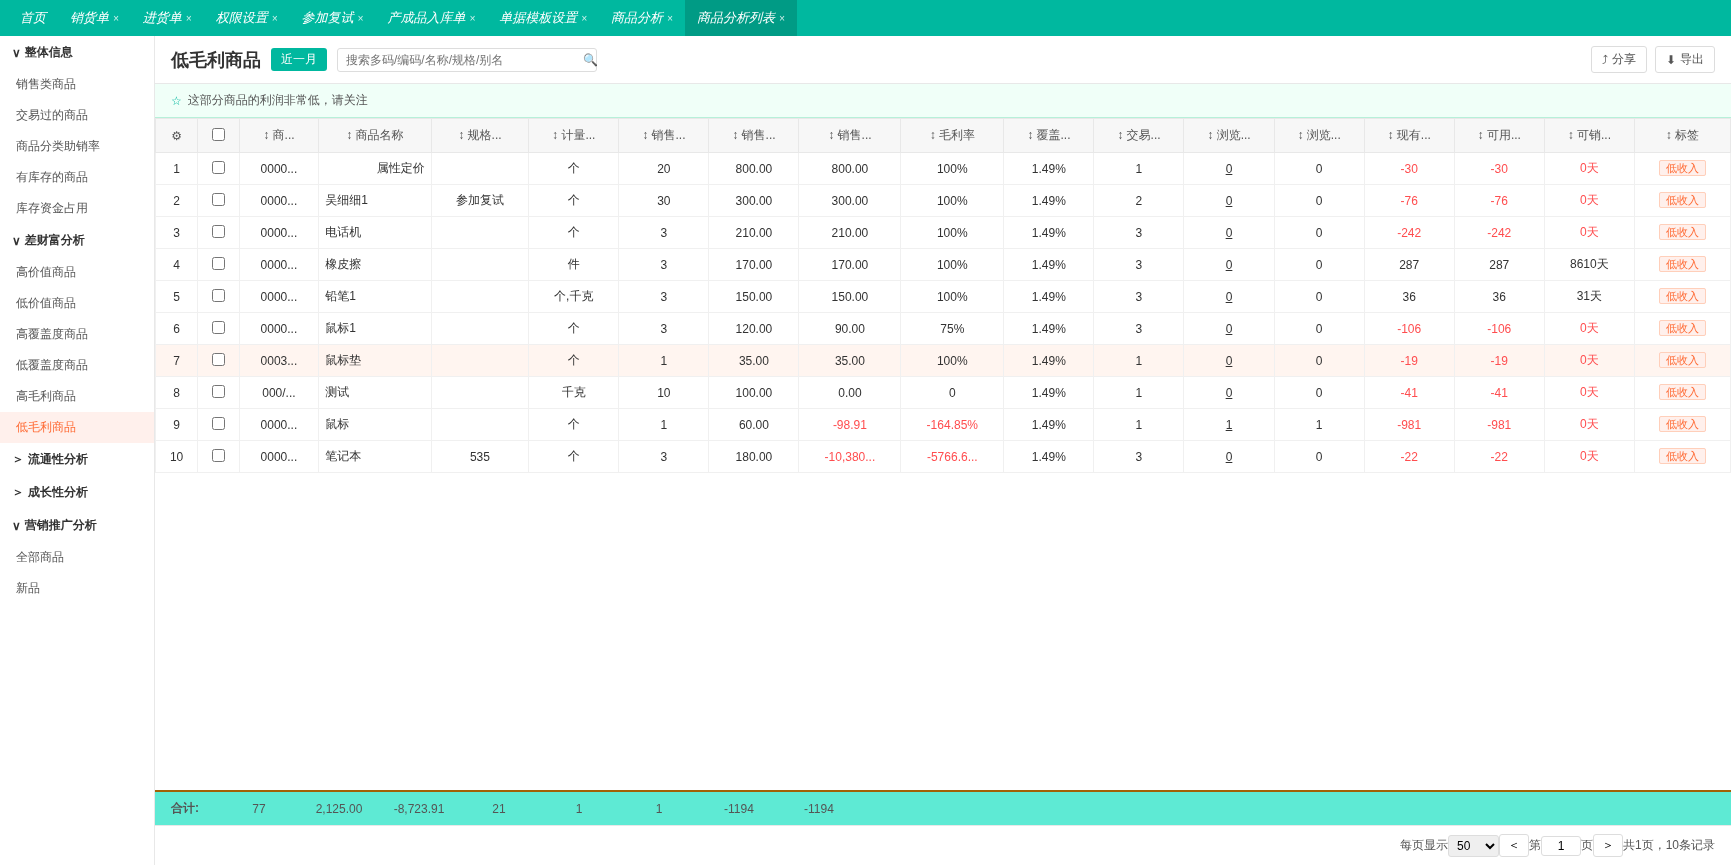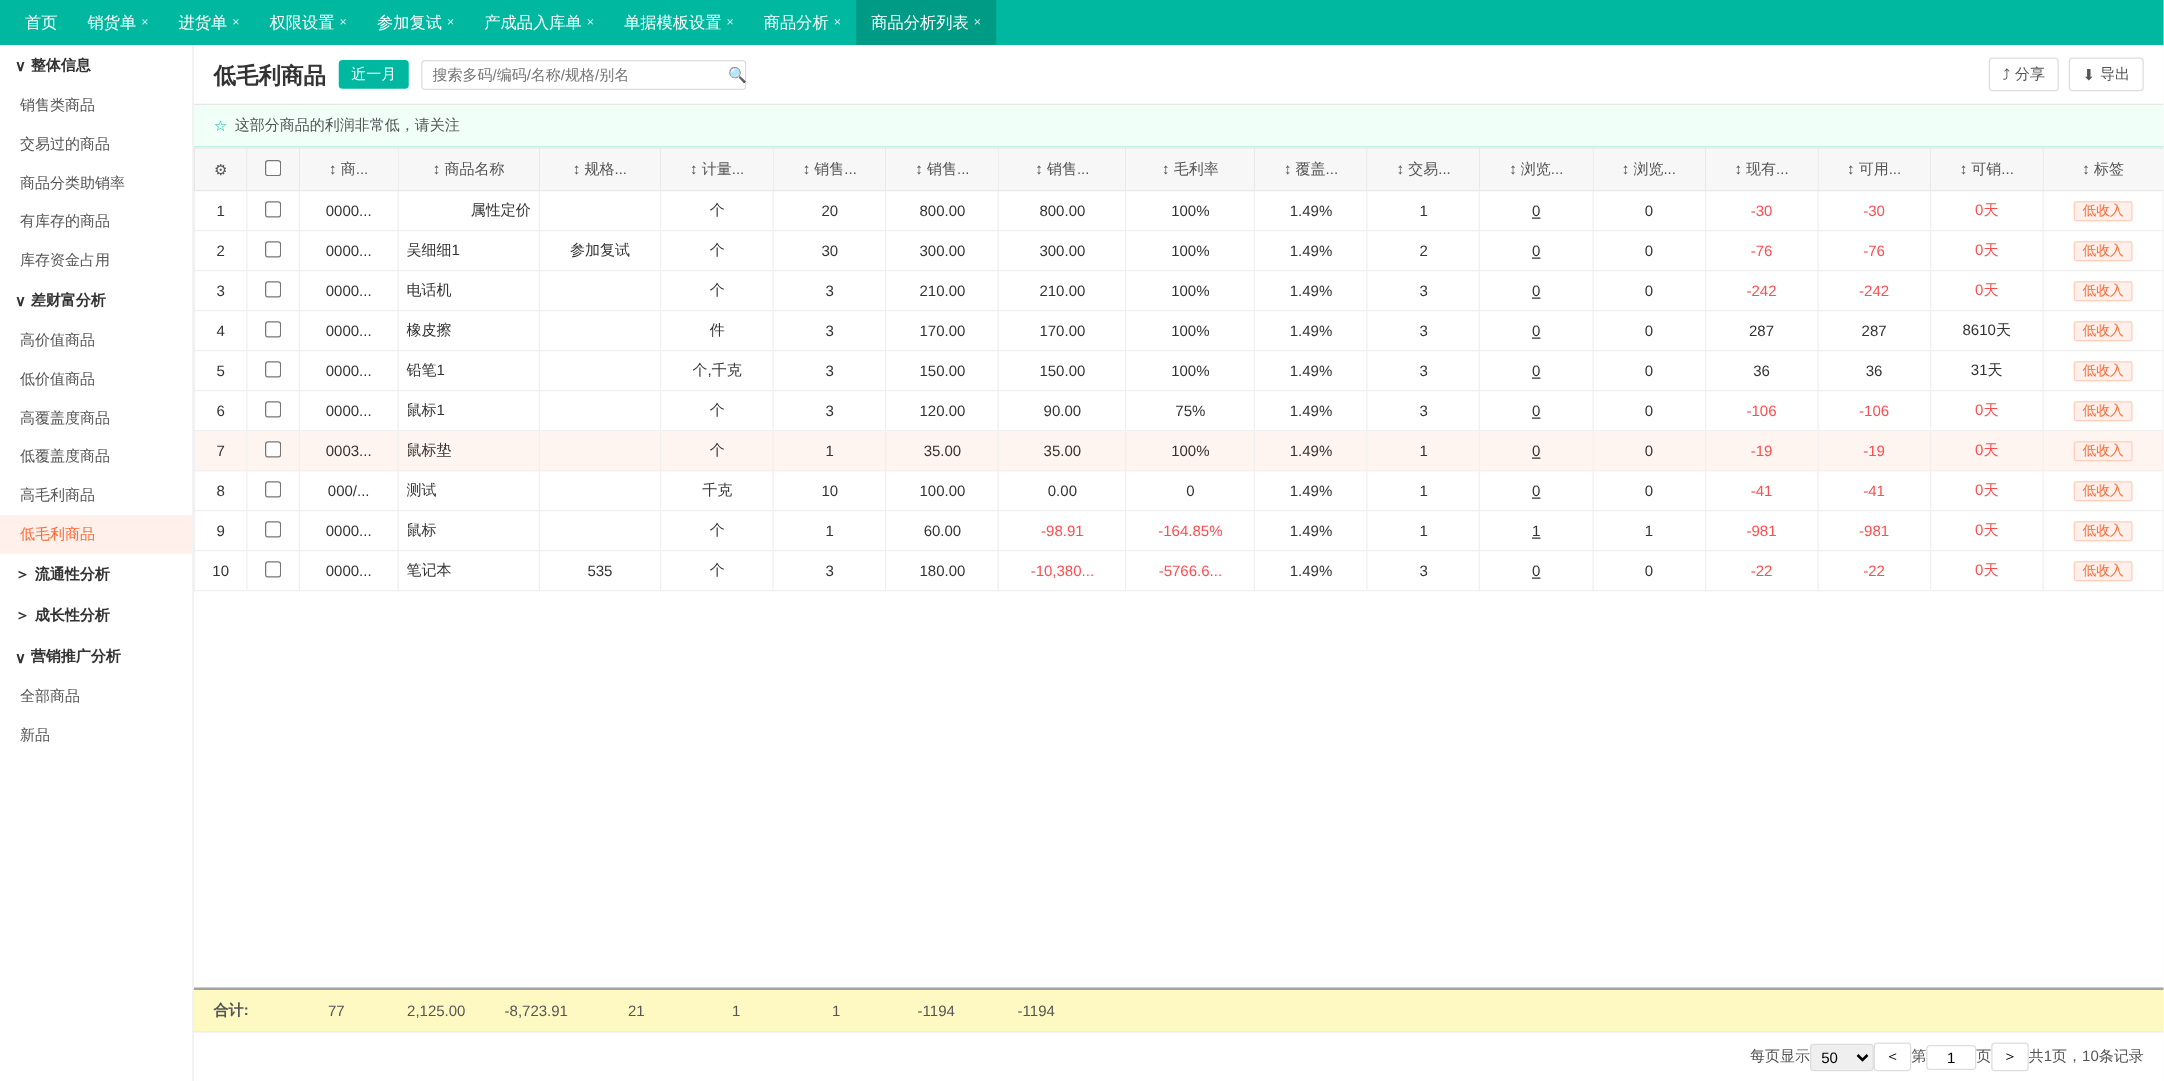--- a/index.html
+++ b/index.html
@@ -15,20 +15,21 @@
       color: white;
     }
     .nav-item {
       padding: 0 12px;
       height: 36px;
       display: flex;
       align-items: center;
       cursor: pointer;
       font-size: 13px;
       white-space: nowrap;
+      font-style: italic;
     }
     .nav-item.active { background: #009b85; }
     .nav-close { margin-left: 4px; font-size: 10px; opacity: 0.8; }
     
     
     .main-layout {
       display: flex;
       height: calc(100vh - 36px);
     }
     
@@ -163,28 +164,28 @@
       color: #ff6b35;
       border: 1px solid #ffcfba;
       padding: 1px 6px;
       border-radius: 2px;
       font-size: 11px;
     }
     .underline { text-decoration: underline; }
     
     
     .table-footer {
-      background: #fef9c3;
-      border-top: 2px solid #a3a3a3;
+      background: #5eead4;
+      border-top: 2px solid #a16207;
       padding: 8px 16px;
       display: flex;
       align-items: center;
       font-size: 12px;
       color: #555;
-      gap: 30px;
+      gap: 20px;
     }
     .footer-total-label { font-weight: bold; }
     .footer-values { display: flex; gap: 0; }
     .footer-cell {
       min-width: 80px;
       text-align: center;
       padding: 0 6px;
     }
     
     

